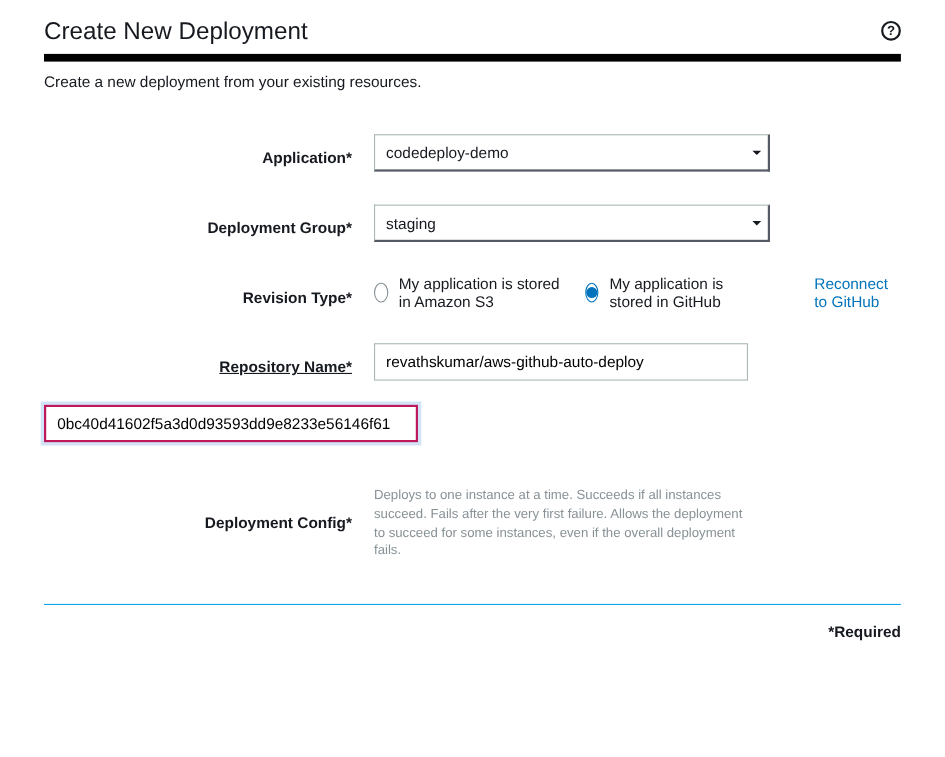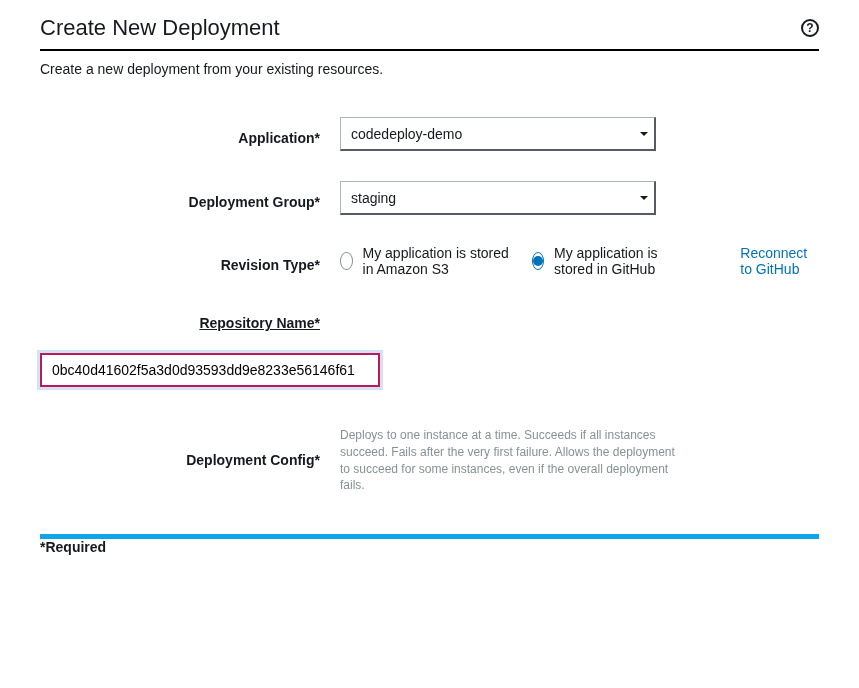--- a/index.html
+++ b/index.html
@@ -8,21 +8,21 @@
       font-size: 14px;
       color: #16191f;
       background: #fff;
       padding: 15px 40px;
       width: 859px;
     }
     .header {
       display: flex;
       justify-content: space-between;
       align-items: center;
-      border-bottom: 2px solid #000000;
+      border-bottom: 7px solid #000000;
       padding-bottom: 8px;
       margin-bottom: 10px;
     }
     .title {
       font-size: 22px;
       font-weight: 400;
       color: #16191f;
     }
     .help-icon {
       width: 18px;
@@ -53,21 +53,21 @@
       font-size: 14px;
       padding-top: 8px;
       padding-right: 20px;
       color: #16191f;
     }
     .field {
       flex: 1;
       position: relative;
     }
     .select {
-      width: 316px;
+      width: 360px;
       height: 34px;
       border: 1px solid #aab7b8;
       border-bottom: 2px solid #545b64;
       border-right: 2px solid #545b64;
       background: #fff;
       padding: 0 28px 0 10px;
       font-size: 14px;
       display: flex;
       align-items: center;
       cursor: pointer;
@@ -141,24 +141,25 @@
       vertical-align: middle;
     }
     .hint {
       width: 340px;
       font-size: 12px;
       color: #879196;
       line-height: 1.4;
       margin-top: 10px;
     }
     .footer {
-      border-top: 5px solid #0ea5e9;
+      border-top: 1px solid #0ea5e9;
       margin-top: 40px;
-      display: flex;
-      justify-content: space-between;
+      padding-top: 16px;
+      display: flex;
+      justify-content: flex-end;
       align-items: center;
     }
     .required-note {
       font-size: 14px;
       font-weight: bold;
     }
     .actions { display: flex; align-items: center; gap: 20px; }
     .cancel-link {
       color: #0073bb;
       font-weight: bold;
@@ -221,20 +222,23 @@
           </span>
         <span class="radio-label">My application is stored in GitHub</span>
         <span class="link">Reconnect to GitHub</span>
       </div>
     </div>
   </div>
 </div>
 
 <div class="form-row narrow">
   <div class="label">Repository Name*</div>
+  <div class="field">
+    <input class="text-input" value="revathskumar/aws-github-auto-deploy" style="">
+  </div>
 </div>
 
 <div class="form-row">
   <div class="field">
     <input class="text-input focused" value="0bc40d41602f5a3d0d93593dd9e8233e56146f61" style="">
   </div>
 </div>
 
 <div class="form-row">
   <div class="label">Deployment Config*</div>

